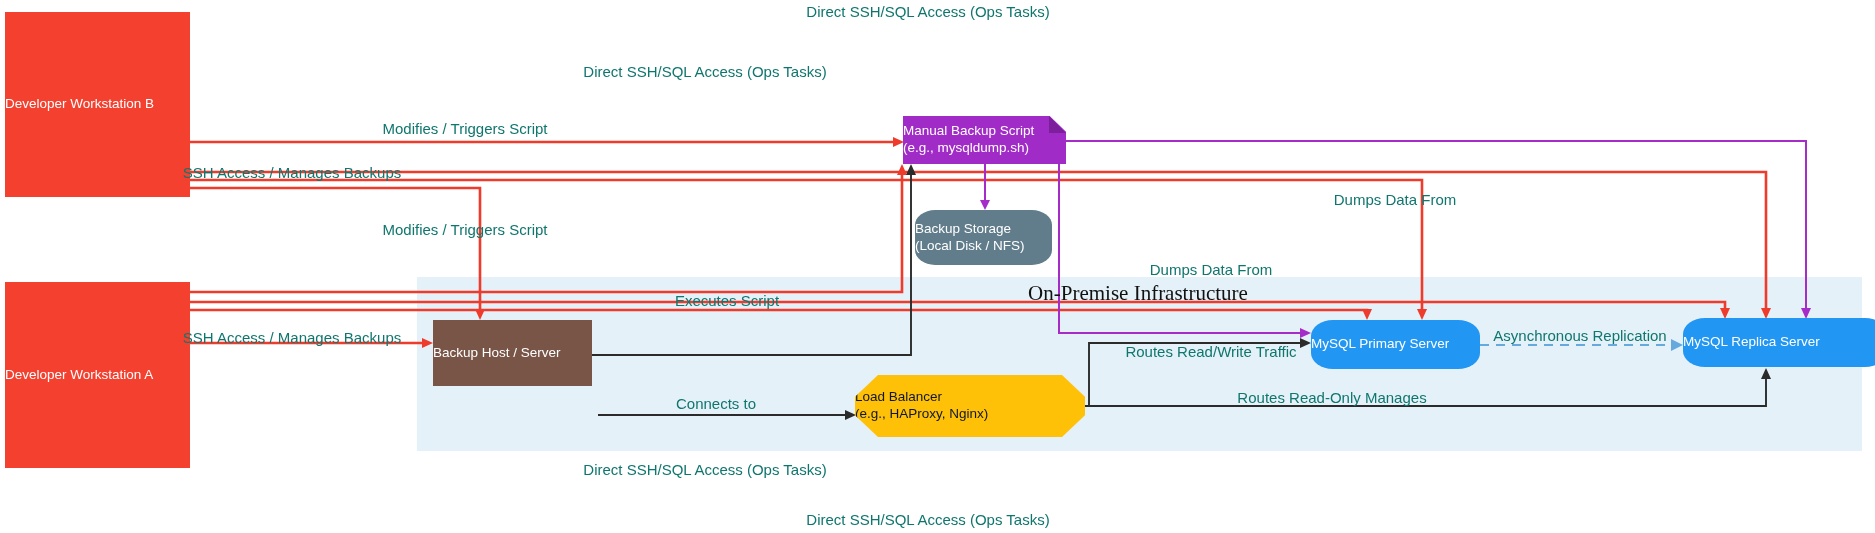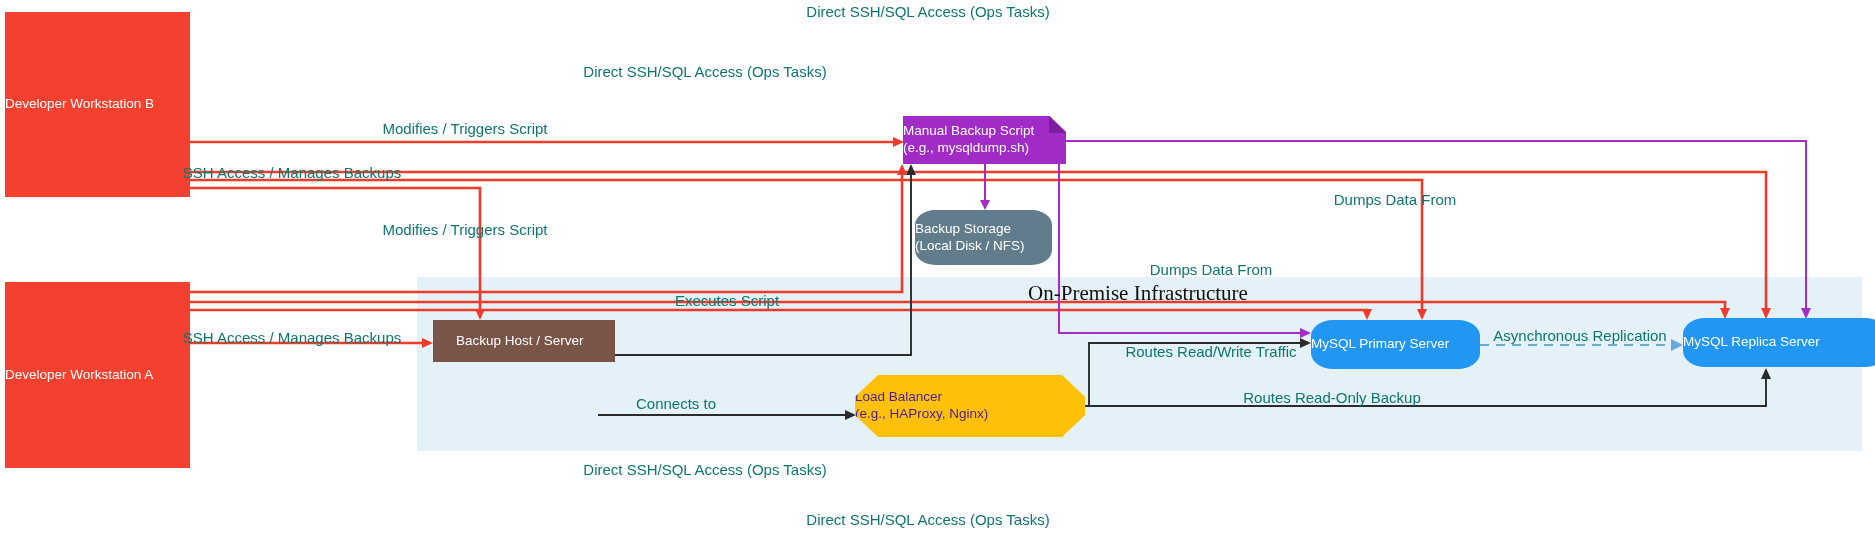--- a/index.html
+++ b/index.html
@@ -31,23 +31,23 @@
     position:absolute;display:flex;flex-direction:column;align-items:flex-start;justify-content:center;
     color:#fff;font-size:13.5px;line-height:1.25;text-align:center;white-space:nowrap;
   }
   .n-devb{left:5px;top:12px;width:185px;height:185px;background:var(--red_node);}
   .n-deva{left:5px;top:282px;width:185px;height:186px;background:var(--red_node);}
   .n-script{left:903px;top:116px;width:163px;height:48px;background:var(--purple_node);
     clip-path:polygon(0 0, 90% 0, 100% 33%, 100% 100%, 0 100%);}
   .n-script .fold{position:absolute;top:0;right:0;width:17px;height:17px;background:var(--purple_fold);
     clip-path:polygon(0 0, 100% 100%, 0 100%);}
   .n-storage{left:915px;top:210px;width:137px;height:55px;background:var(--slate);border-radius:20px/15px;}
-  .n-host{left:433px;top:320px;width:159px;height:42px;background:var(--brown);padding-left:23px;}
+  .n-host{left:433px;top:320px;width:159px;height:66px;background:var(--brown);}
   .n-clients{left:428px;top:391px;width:170px;height:49px;background:var(--green);border-radius:50%;}
-  .n-lb{left:855px;top:375px;width:230px;height:62px;background:var(--amber);color:#4c1d95;
+  .n-lb{left:855px;top:375px;width:230px;height:62px;background:var(--amber);color:#0f172a;
     clip-path:polygon(10% 0%, 90% 0%, 100% 35%, 100% 65%, 90% 100%, 10% 100%, 0% 65%, 0% 35%);}
   .n-primary{left:1311px;top:320px;width:169px;height:49px;background:var(--blue);border-radius:22px/16px;}
   .n-replica{left:1683px;top:318px;width:204px;height:49px;background:var(--blue);border-radius:22px/16px;}
   
   .elabel{
     position:absolute;transform:translate(-50%,-50%);font-size:15px;color:#0f766e;white-space:nowrap;
   }
 </style>
 </head>
 <body>
@@ -130,18 +130,18 @@
   <div class="elabel" style="left:705px;top:71px">Direct SSH/SQL Access (Ops Tasks)</div>
   <div class="elabel" style="left:465px;top:128px">Modifies / Triggers Script</div>
   <div class="elabel" style="left:292px;top:172px">SSH Access / Manages Backups</div>
   <div class="elabel" style="left:1395px;top:199px">Dumps Data From</div>
   <div class="elabel" style="left:465px;top:229px">Modifies / Triggers Script</div>
   <div class="elabel" style="left:1211px;top:269px">Dumps Data From</div>
   <div class="elabel" style="left:727px;top:300px">Executes Script</div>
   <div class="elabel" style="left:292px;top:337px">SSH Access / Manages Backups</div>
   <div class="elabel" style="left:1580px;top:335px">Asynchronous Replication</div>
   <div class="elabel" style="left:1211px;top:351px">Routes Read/Write Traffic</div>
-  <div class="elabel" style="left:676px;top:403px">Connects to</div>
-  <div class="elabel" style="left:1332px;top:397px">Routes Read-Only Backup</div>
+  <div class="elabel" style="left:716px;top:403px">Connects to</div>
+  <div class="elabel" style="left:1332px;top:397px">Routes Read-Only Manages</div>
   <div class="elabel" style="left:705px;top:469px">Direct SSH/SQL Access (Ops Tasks)</div>
   <div class="elabel" style="left:928px;top:519px">Direct SSH/SQL Access (Ops Tasks)</div>
 
 </div>
 
 </body></html>

